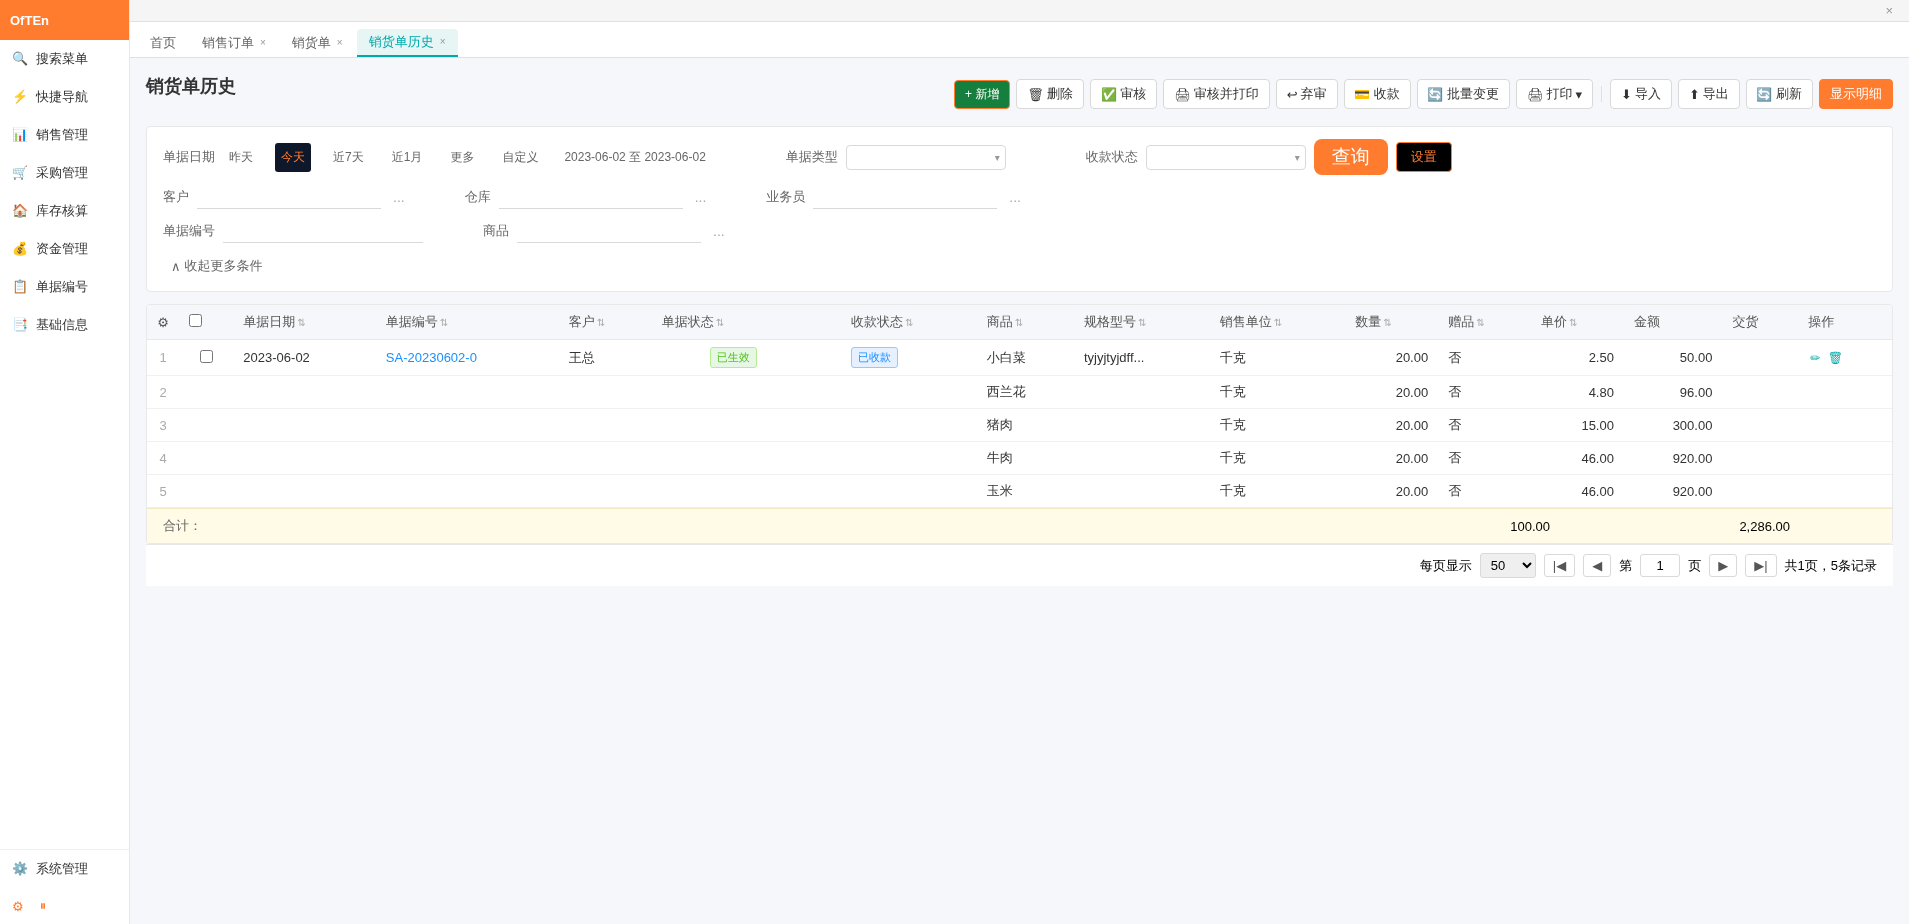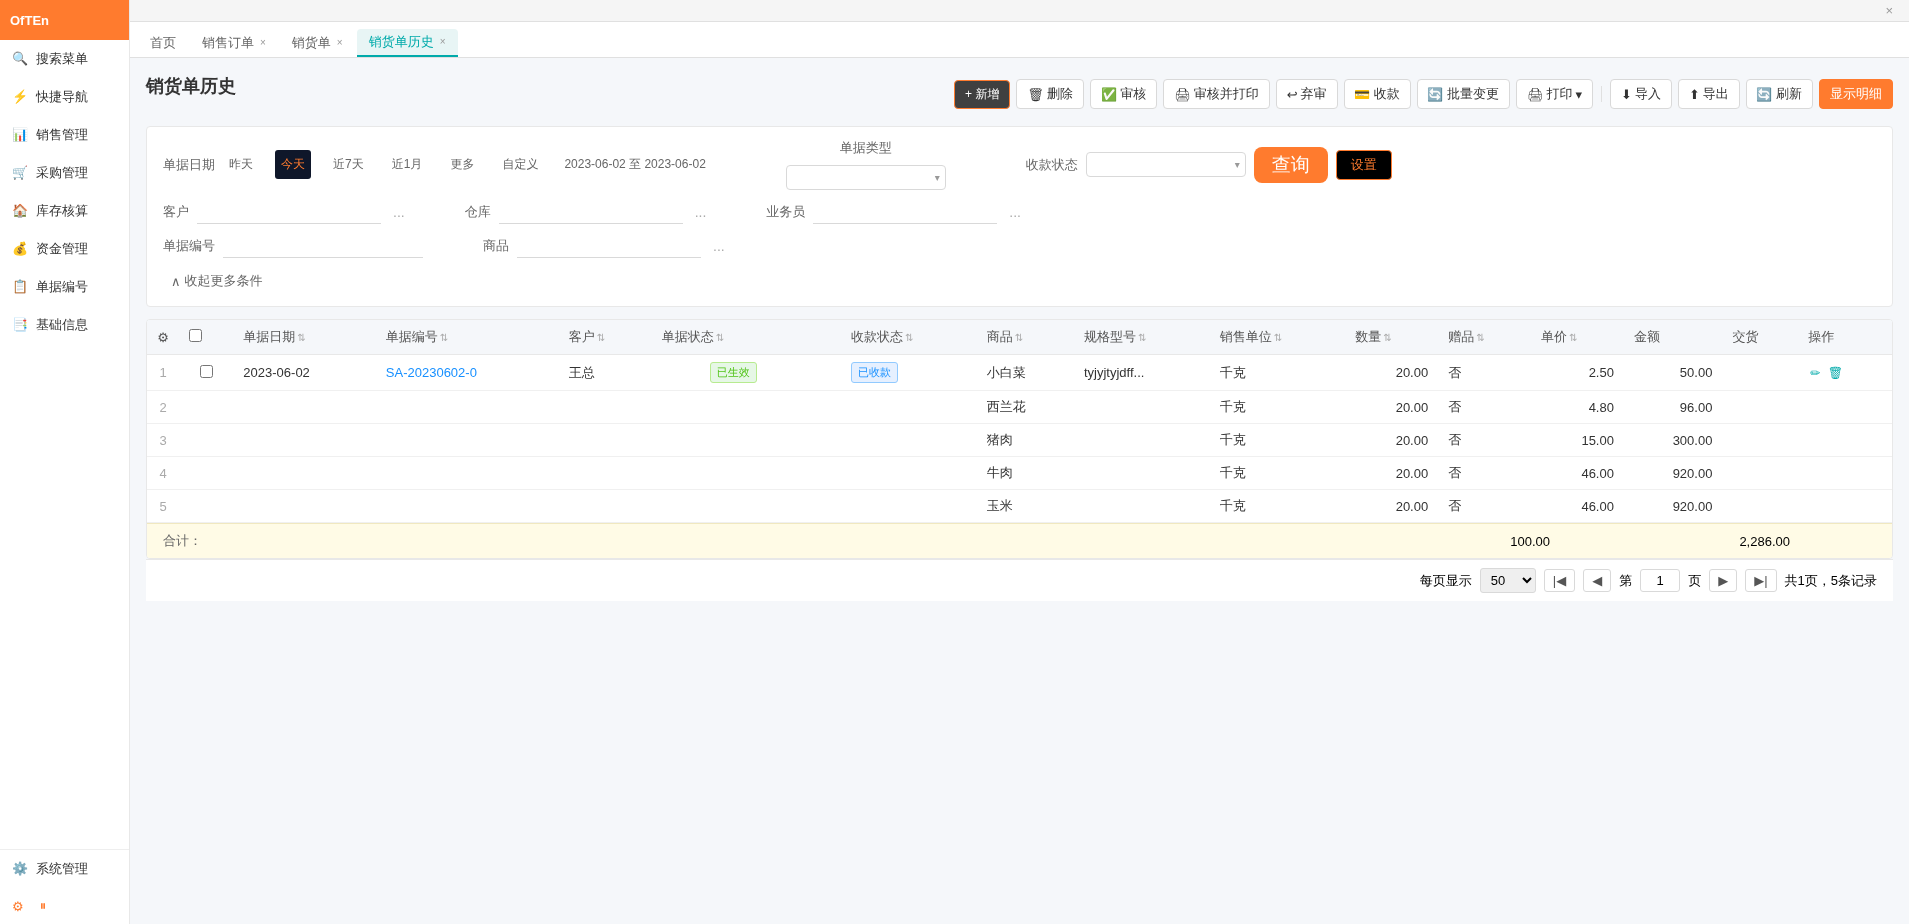--- a/index.html
+++ b/index.html
@@ -19,21 +19,21 @@
     .tab-bar { display: flex; align-items: center; background: #fff; border-bottom: 1px solid #e0e0e0; height: 36px; padding: 0 8px; gap: 2px; flex-shrink: 0; }
     .tab { display: flex; align-items: center; padding: 0 12px; height: 28px; cursor: pointer; border-radius: 4px 4px 0 0; color: #666; gap: 6px; font-size: 13px; margin-top: 6px; }
     .tab.active { background: #e8f5f5; color: #00aaaa; border-bottom: 2px solid #00aaaa; }
     .tab-close { font-size: 10px; color: #999; cursor: pointer; }
     
     
     .page-content { flex: 1; overflow: auto; padding: 16px; background: #f5f7fa; }
     
     .page-title { font-size: 18px; font-weight: bold; color: #333; margin-bottom: 16px; }
     .btn { display: flex; align-items: center; gap: 3px; padding: 5px 10px; border: 1px solid #d9d9d9; background: #fff; border-radius: 4px; cursor: pointer; color: #333; font-size: 12px; }
-    .btn-primary { background: #404040; color: white; border-color: #ff7b2e; }
+    .btn-primary { background: #15803d; color: white; border-color: #ff7b2e; }
     .btn-orange { background: #ff7b2e; color: white; border-color: #ff7b2e; }
     
     
     .filter-card { background: #fff; border-radius: 4px; padding: 12px 16px; margin-bottom: 12px; border: 1px solid #e8e8e8; }
     .filter-row { display: flex; align-items: center; gap: 20px; margin-bottom: 10px; flex-wrap: wrap; }
     .filter-item { display: flex; align-items: center; gap: 8px; }
     .filter-label { color: #666; white-space: nowrap; font-size: 13px; }
     .date-filter { display: flex; align-items: center; gap: 16px; }
     .date-btn { padding: 2px 6px; font-size: 12px; cursor: pointer; color: #666; }
     .date-btn.active { color: #ff7b2e; background: #fff0e8; border-radius: 3px; }
@@ -227,21 +227,21 @@
             <span class="date-btn active" style="color:#ff7b2e;background:#0f172a;border-radius:3px;padding:6px 6px;">今天</span>
             <span class="date-btn">近7天</span>
             <span class="date-btn">近1月</span>
             <span class="date-btn">更多</span>
             <span class="date-btn">自定义</span>
           </div>
         </div>
         <div class="filter-item">
           <span class="date-range">2023-06-02 至 2023-06-02</span>
         </div>
-        <div class="filter-item" style="margin-left:60px;flex-direction:column;">
+        <div class="filter-item" style="margin-left:60px;">
           <span class="filter-label">单据类型</span>
           <div class="filter-select-wrapper">
             <select class="select-field">
               <option value=""></option>
             </select>
             <span class="chevron">▾</span>
           </div>
         </div>
         <div class="filter-item" style="margin-left:60px;">
           <span class="filter-label">收款状态</span>

